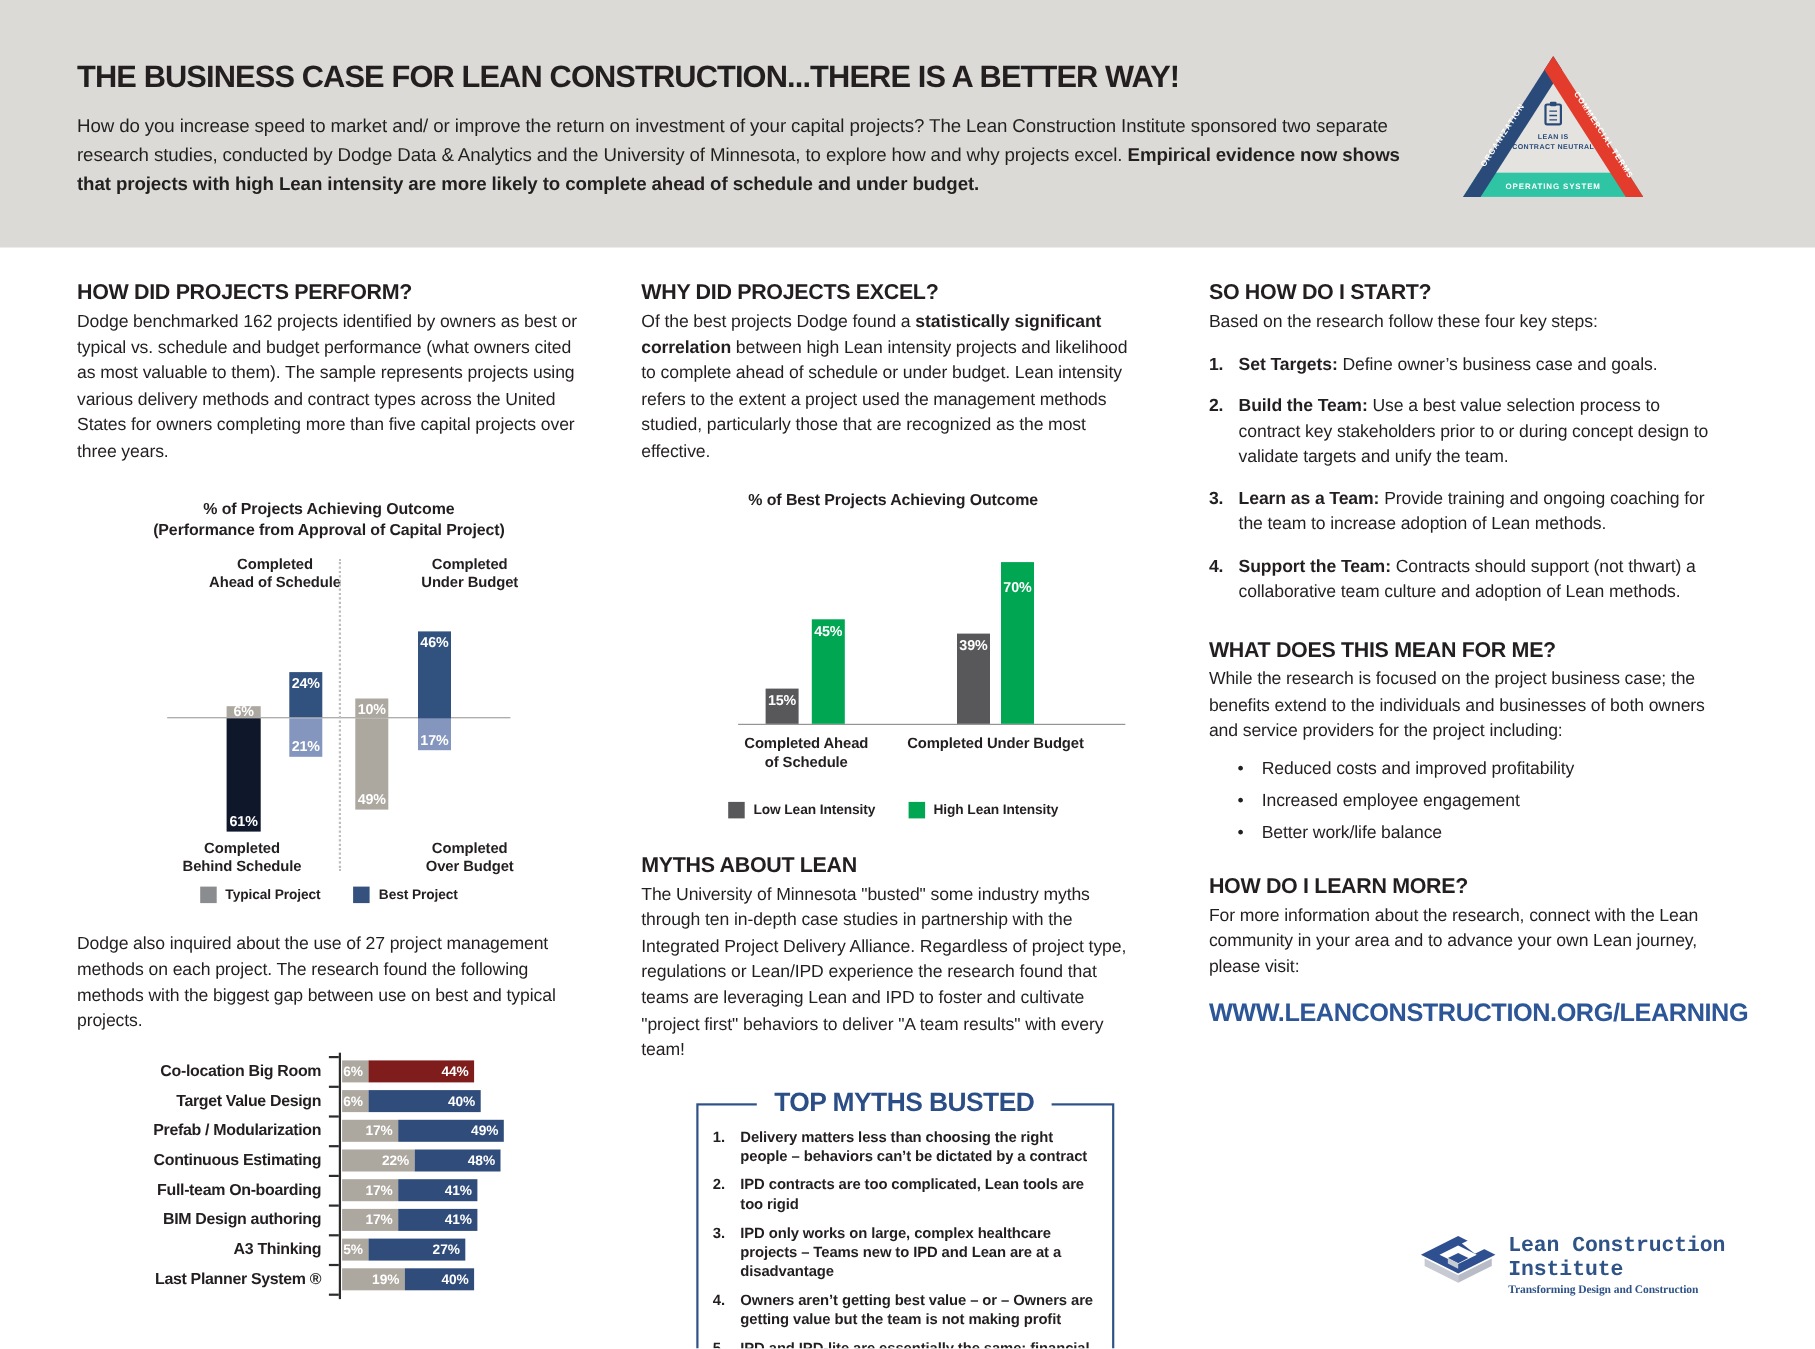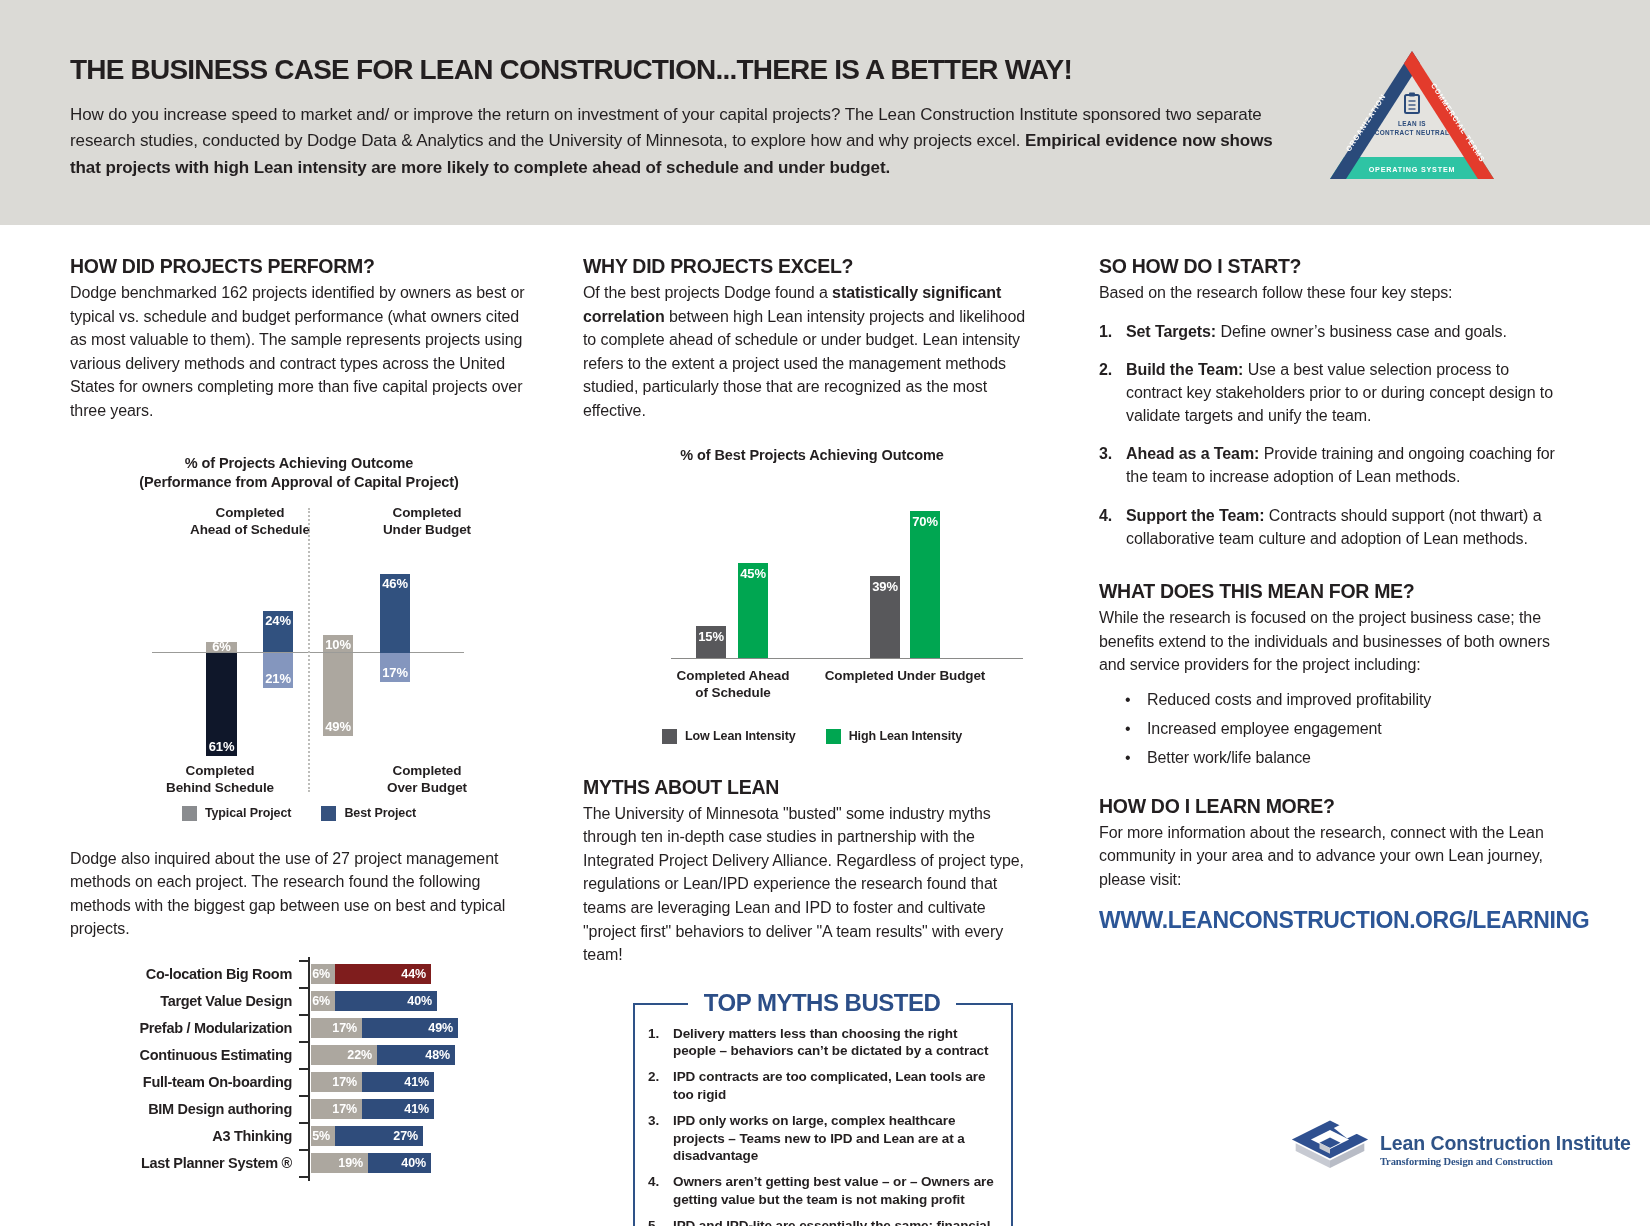--- a/index.html
+++ b/index.html
@@ -50,21 +50,21 @@
   .mnum{width:25px;flex:none;}
   
   .step{display:flex;margin-top:15px;font-size:16px;line-height:1.45;}
   .stepnum{width:27px;flex:none;font-weight:bold;}
   .bullets{margin:14px 0 0 26px;padding:0;list-style:none;}
   .bullets li{display:flex;margin-top:11px;font-size:16px;}
   .bdot{width:22px;flex:none;}
   .url{display:block;margin-top:16px;font-size:23px;font-weight:bold;color:#2C5697;letter-spacing:-0.4px;text-decoration:none;}
   
   .lci{position:absolute;left:1290px;top:1118px;display:flex;align-items:center;gap:10px;}
-  .lci-name{font-family:Liberation Sans, sans-serif;font-weight:bold;font-size:19.5px;color:#2F5387;line-height:1.1;}
+  .lci-name{font-family:Liberation Mono, monospace;font-weight:bold;font-size:19.5px;color:#2F5387;line-height:1.1;}
   .lci-tag{font-family:"Liberation Serif",serif;font-weight:bold;font-size:10.5px;color:#2F5387;margin-top:2px;}
 </style>
 </head>
 <body>
 
 <div class="page">
 
   <div class="header">
     <div class="htitle">THE BUSINESS CASE FOR LEAN CONSTRUCTION...THERE IS A BETTER WAY!</div>
     <div class="hintro"><span>How do you increase speed to market and/ or improve the return on investment of your capital projects? The Lean Construction Institute sponsored two separate research studies, conducted by Dodge Data &amp; Analytics and the University of Minnesota, to explore how and why projects excel. </span><span class="b">Empirical evidence now shows that projects with high Lean intensity are more likely to complete ahead of schedule and under budget.</span></div>
@@ -250,21 +250,21 @@
     <div class="dbar" style="left: 113px; width: 30px; top: 153.5px; height: 31.5px; background: rgb(88, 88, 91);">
           <div class="dval" style="top: 3px;">15%</div>
         </div>
         <div class="dbar" style="left: 287px; width: 30px; top: 103.1px; height: 81.9px; background: rgb(88, 88, 91);">
           <div class="dval" style="top: 3px;">39%</div>
         </div>
         <div class="dbar" style="left: 155px; width: 30px; top: 90.5px; height: 94.5px; background: rgb(0, 166, 81);">
           <div class="dval" style="top: 3px;">45%</div>
         </div>
         <div class="dbar" style="left: 327px; width: 30px; top: 38px; height: 147px; background: rgb(0, 166, 81);">
-          <div class="dval" style="top: 3px;">70%</div>
+          <div class="dval" style="top: 15px;">70%</div>
         </div>
       </div>
 
     <div class="leg">
       <span class="legitem">
           <span class="legsq" style="background: rgb(88, 88, 91);"></span>
           <span>Low Lean Intensity</span>
         </span>
       <span class="legitem">
           <span class="legsq" style="background: rgb(0, 166, 81);"></span>
@@ -307,21 +307,21 @@
     <div class="step">
         <span class="stepnum">1.</span>
         <span><span class="b">Set Targets:</span><span> Define owner’s business case and goals.</span></span>
       </div>
     <div class="step">
         <span class="stepnum">2.</span>
         <span><span class="b">Build the Team:</span><span> Use a best value selection process to contract key stakeholders prior to or during concept design to validate targets and unify the team.</span></span>
       </div>
     <div class="step">
         <span class="stepnum">3.</span>
-        <span><span class="b">Ahead as a Team:</span><span> Provide training and ongoing coaching for the team to increase adoption of Lean methods.</span></span>
+        <span><span class="b">Learn as a Team:</span><span> Provide training and ongoing coaching for the team to increase adoption of Lean methods.</span></span>
       </div>
     <div class="step">
         <span class="stepnum">4.</span>
         <span><span class="b">Support the Team:</span><span> Contracts should support (not thwart) a collaborative team culture and adoption of Lean methods.</span></span>
       </div>
 
     <h2 class="sec" style="margin-top:30px">WHAT DOES THIS MEAN FOR ME?</h2>
     <p class="body">While the research is focused on the project business case; the benefits extend to the individuals and businesses of both owners and service providers for the project including:</p>
     <ul class="bullets">
       <li>

